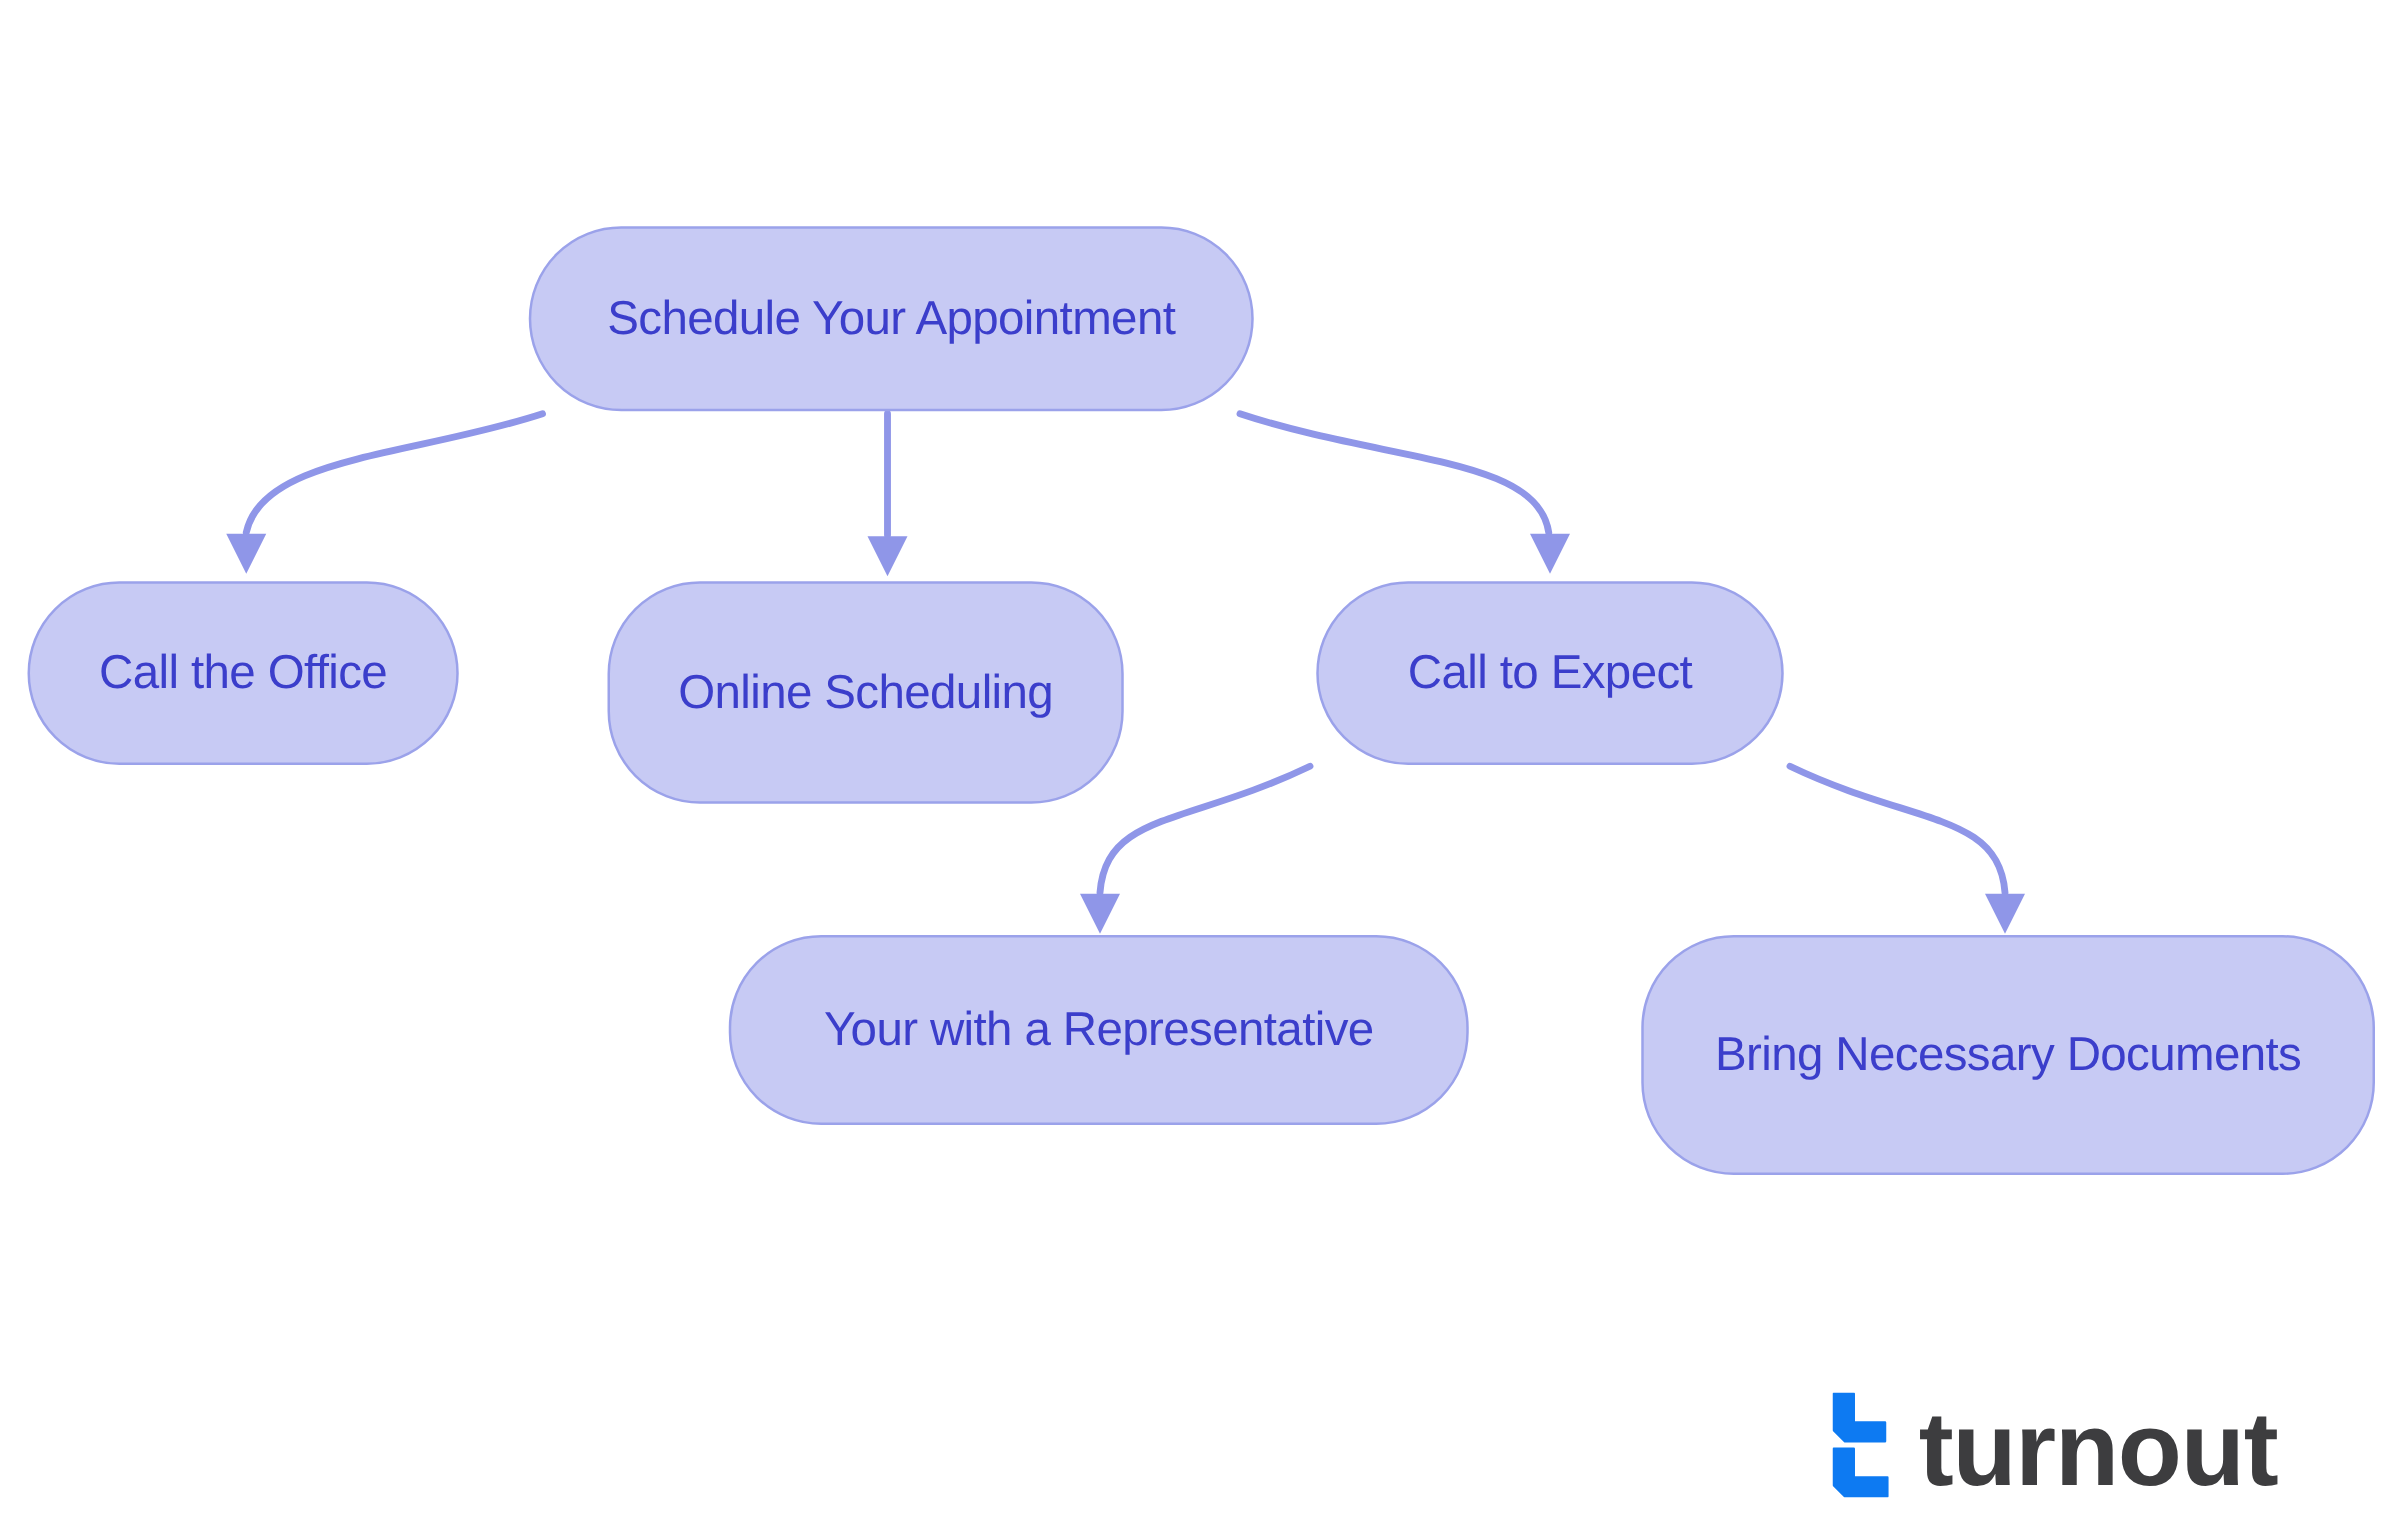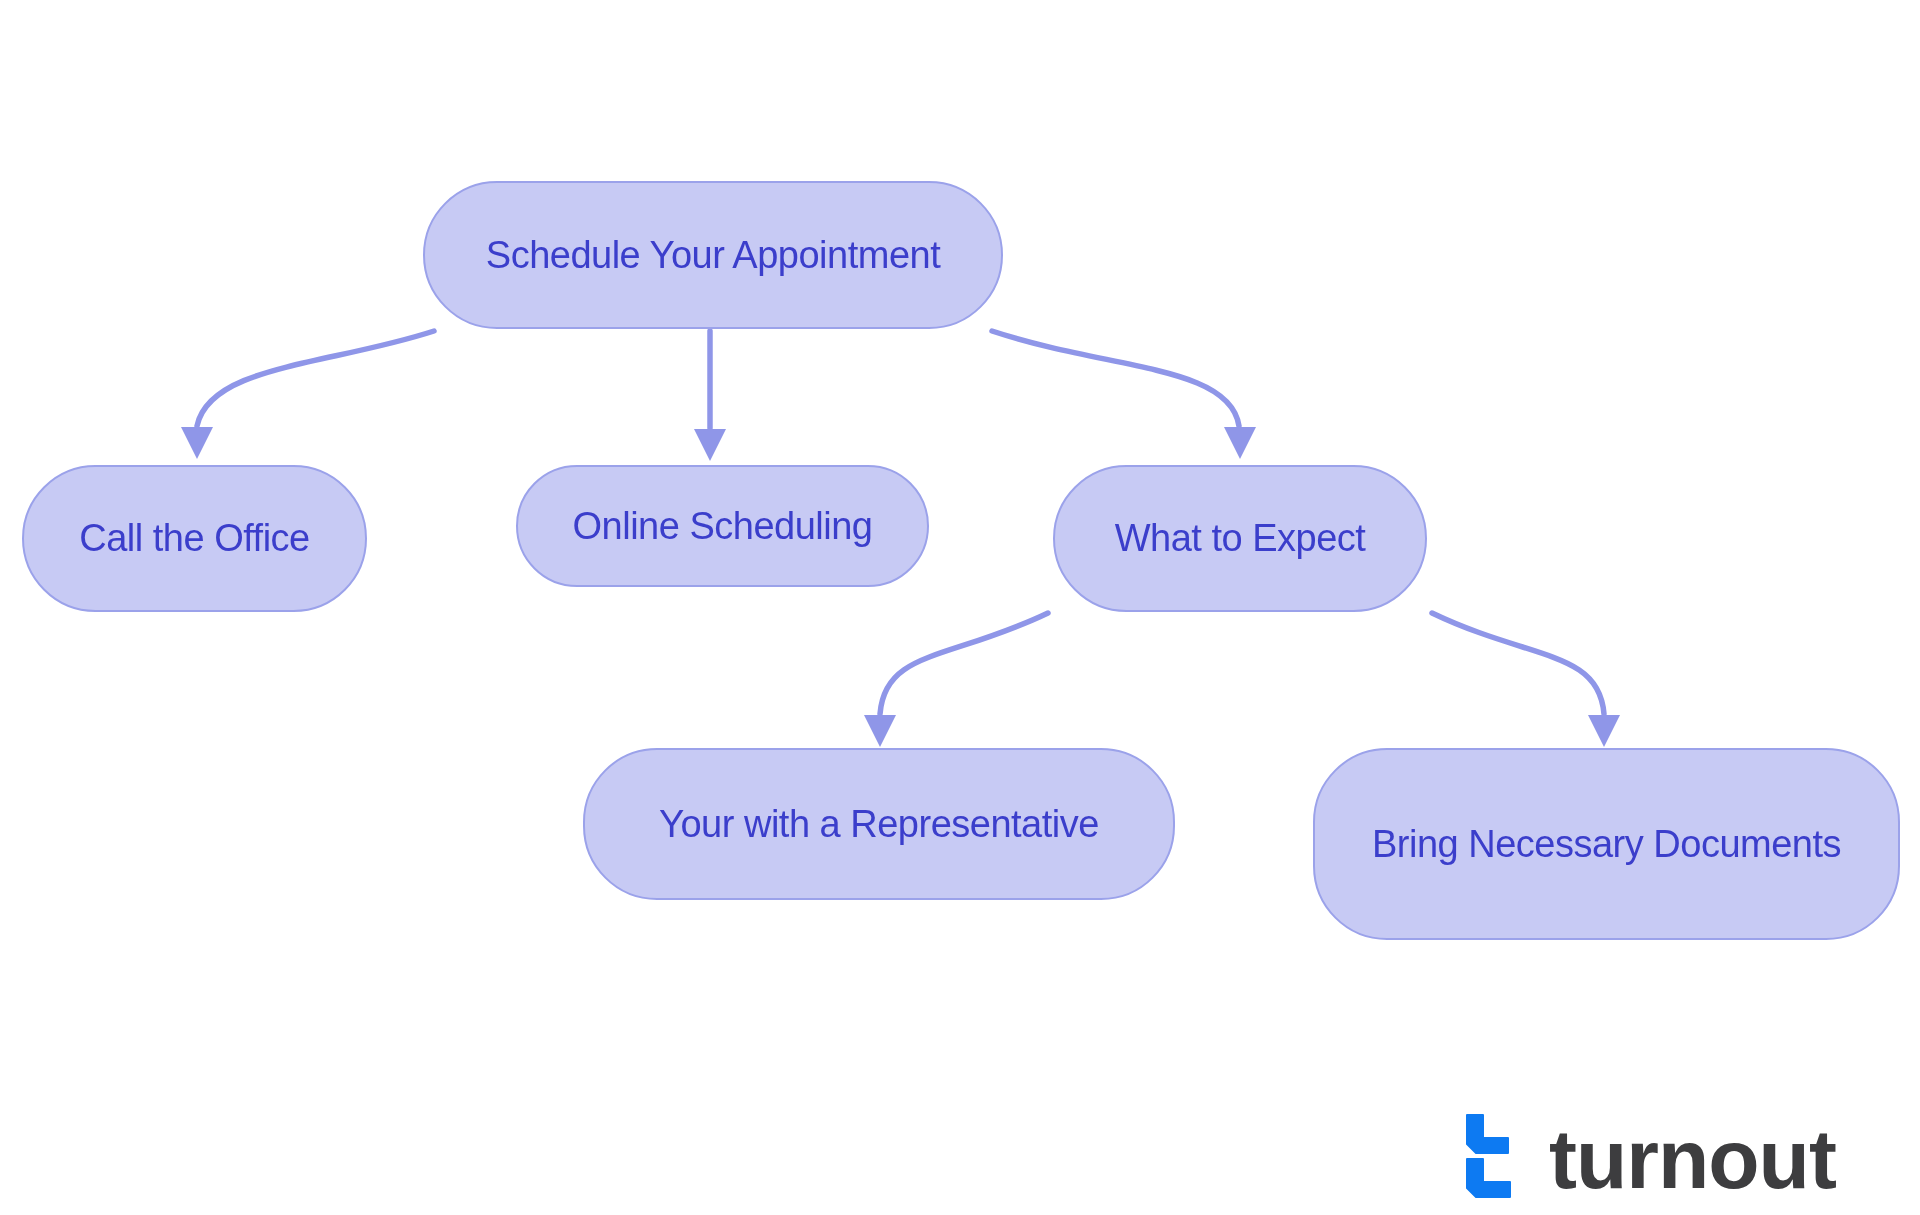--- a/index.html
+++ b/index.html
@@ -42,40 +42,40 @@
     border: 2.5px solid #9ba2ea;
     border-radius: 74px;
     color: #3b3ecb;
     font-size: 38px;
     letter-spacing: -0.5px;
     white-space: nowrap;
     text-align: center;
   }
   .node-schedule { left: 423px;  top: 181px; width: 580px; height: 148px; }
   .node-call     { left: 22px;   top: 465px; width: 345px; height: 147px; }
-  .node-online   { left: 516px;  top: 465px; width: 413px; height: 122px; justify-content: center; }
+  .node-online   { left: 486px;  top: 465px; width: 413px; height: 178px; justify-content: center; }
   .node-expect   { left: 1053px; top: 465px; width: 374px; height: 147px; }
   .node-meet     { left: 583px;  top: 748px; width: 592px; height: 152px; }
   .node-bring    { left: 1313px; top: 748px; width: 587px; height: 192px; }
 
   .brand {
     position: absolute;
     left: 1466px;
     top: 1114px;
     display: flex;
     align-items: flex-end;
   }
   .brand-icon {
     width: 45px;
     height: 84px;
     display: block;
   }
   .brand-word {
     display: block;
-    margin-left: 38px;
+    margin-left: 24px;
     font-size: 84px;
     line-height: 78px;
     font-weight: 700;
     letter-spacing: -1px;
     color: #3d3d3f;
   }
 </style>
 </head>
 <body>
 
@@ -107,21 +107,21 @@
   <div class="flow-node node-schedule">
     <span>Schedule Your Appointment</span>
   </div>
   <div class="flow-node node-call">
     <span>Call the Office</span>
   </div>
   <div class="flow-node node-online">
     <span>Online Scheduling</span>
   </div>
   <div class="flow-node node-expect">
-    <span>What to Expect</span>
+    <span>Call to Expect</span>
   </div>
   <div class="flow-node node-meet">
     <span>Your with a Representative</span>
   </div>
   <div class="flow-node node-bring">
     <span>Bring Necessary Documents</span>
   </div>
 
   <div class="brand">
     <svg class="brand-icon" viewBox="0 0 45 84">

